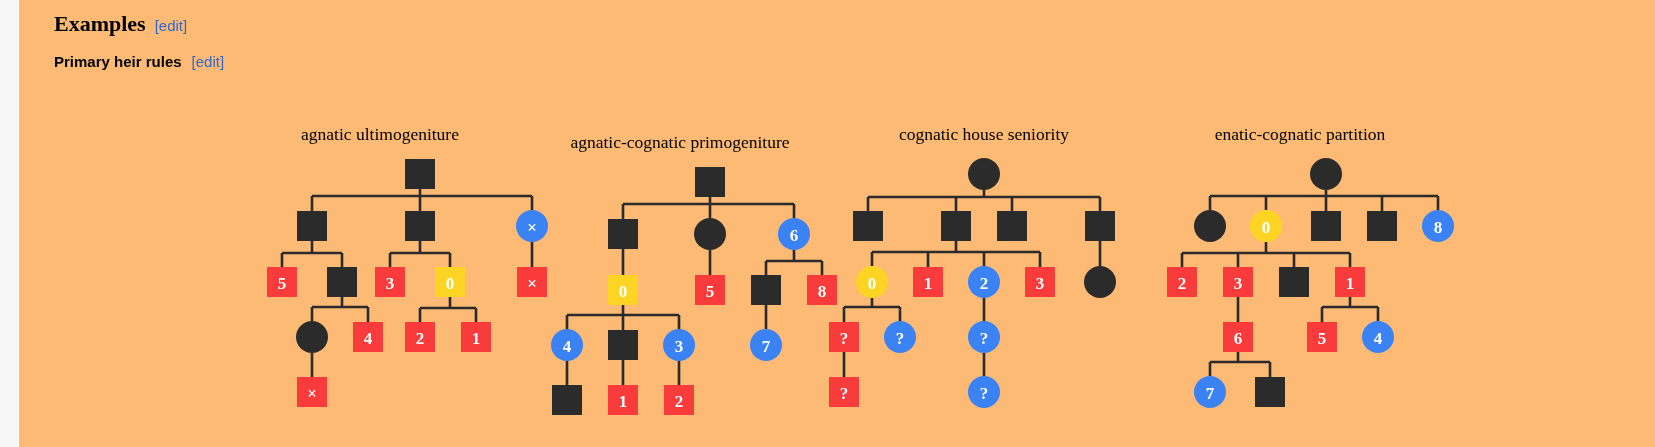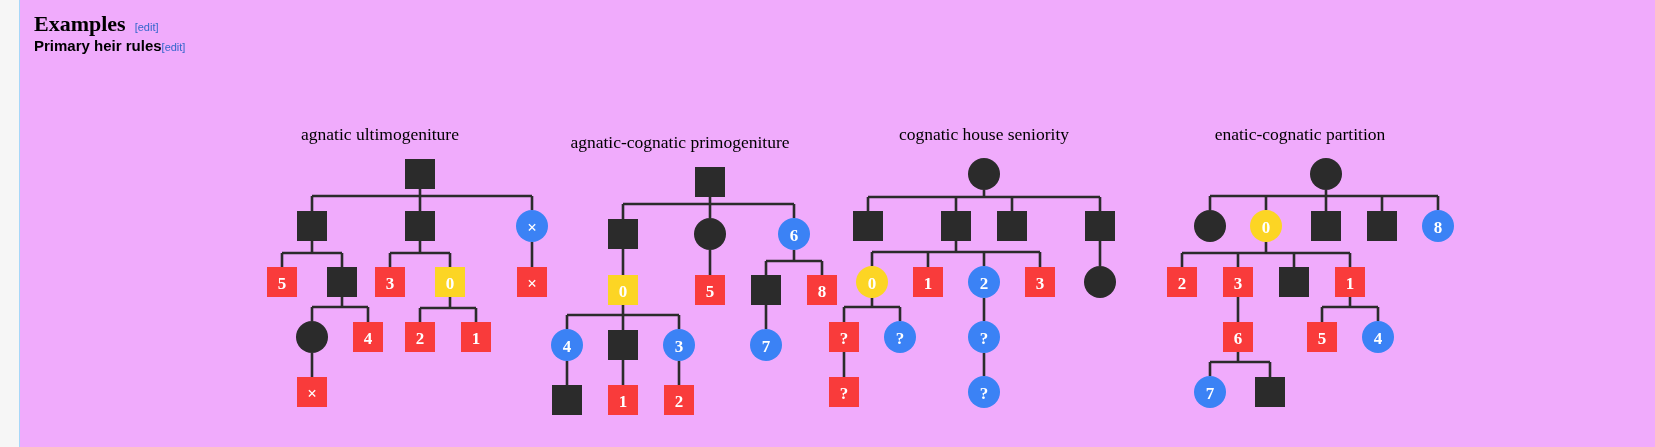--- a/index.html
+++ b/index.html
@@ -5,34 +5,35 @@
   html,body{margin:0;padding:0;}
   body{
     width:1655px;height:447px;
     background:#f6f6f6;
     font-family:"Liberation Sans", sans-serif;
     overflow:hidden;
   }
   #page{
     position:absolute;left:19px;top:0;
     width:1636px;height:447px;
-    background:#f0abfc;
+    background:#fdba74;
     border-left:1px solid #a7d7f9;
     box-sizing:border-box;
+    padding-left:20px;
   }
   .content{padding:0 14px;}
   .h2row{display:flex;align-items:baseline;gap:9px;padding-top:11px;}
   .h2row .h2{
     font-size:22px;font-weight:bold;color:#000;
     font-family:"Liberation Serif", serif;
     letter-spacing:0px;
   }
-  .h3row{display:flex;align-items:baseline;}
+  .h3row{display:flex;align-items:baseline;gap:10px;margin-top:16px;}
   .h3row .h3{font-size:15px;font-weight:bold;color:#000;}
-  .editlink{font-size:11px;color:#3366cc;}
+  .editlink{font-size:15px;color:#3366cc;}
   .para{margin-top:15px;font-size:15.5px;color:#202122;line-height:1.45;}
   #figures{position:absolute;left:200px;top:122px;width:1420px;height:320px;}
   svg{display:block;}
   .cap{
     font-family:"Liberation Serif", serif;
     font-size:17.5px;fill:#000;text-anchor:middle;
   }
   .lbl{
     font-family:"Liberation Serif", serif;
     font-size:17px;font-weight:bold;fill:#ffffff;

